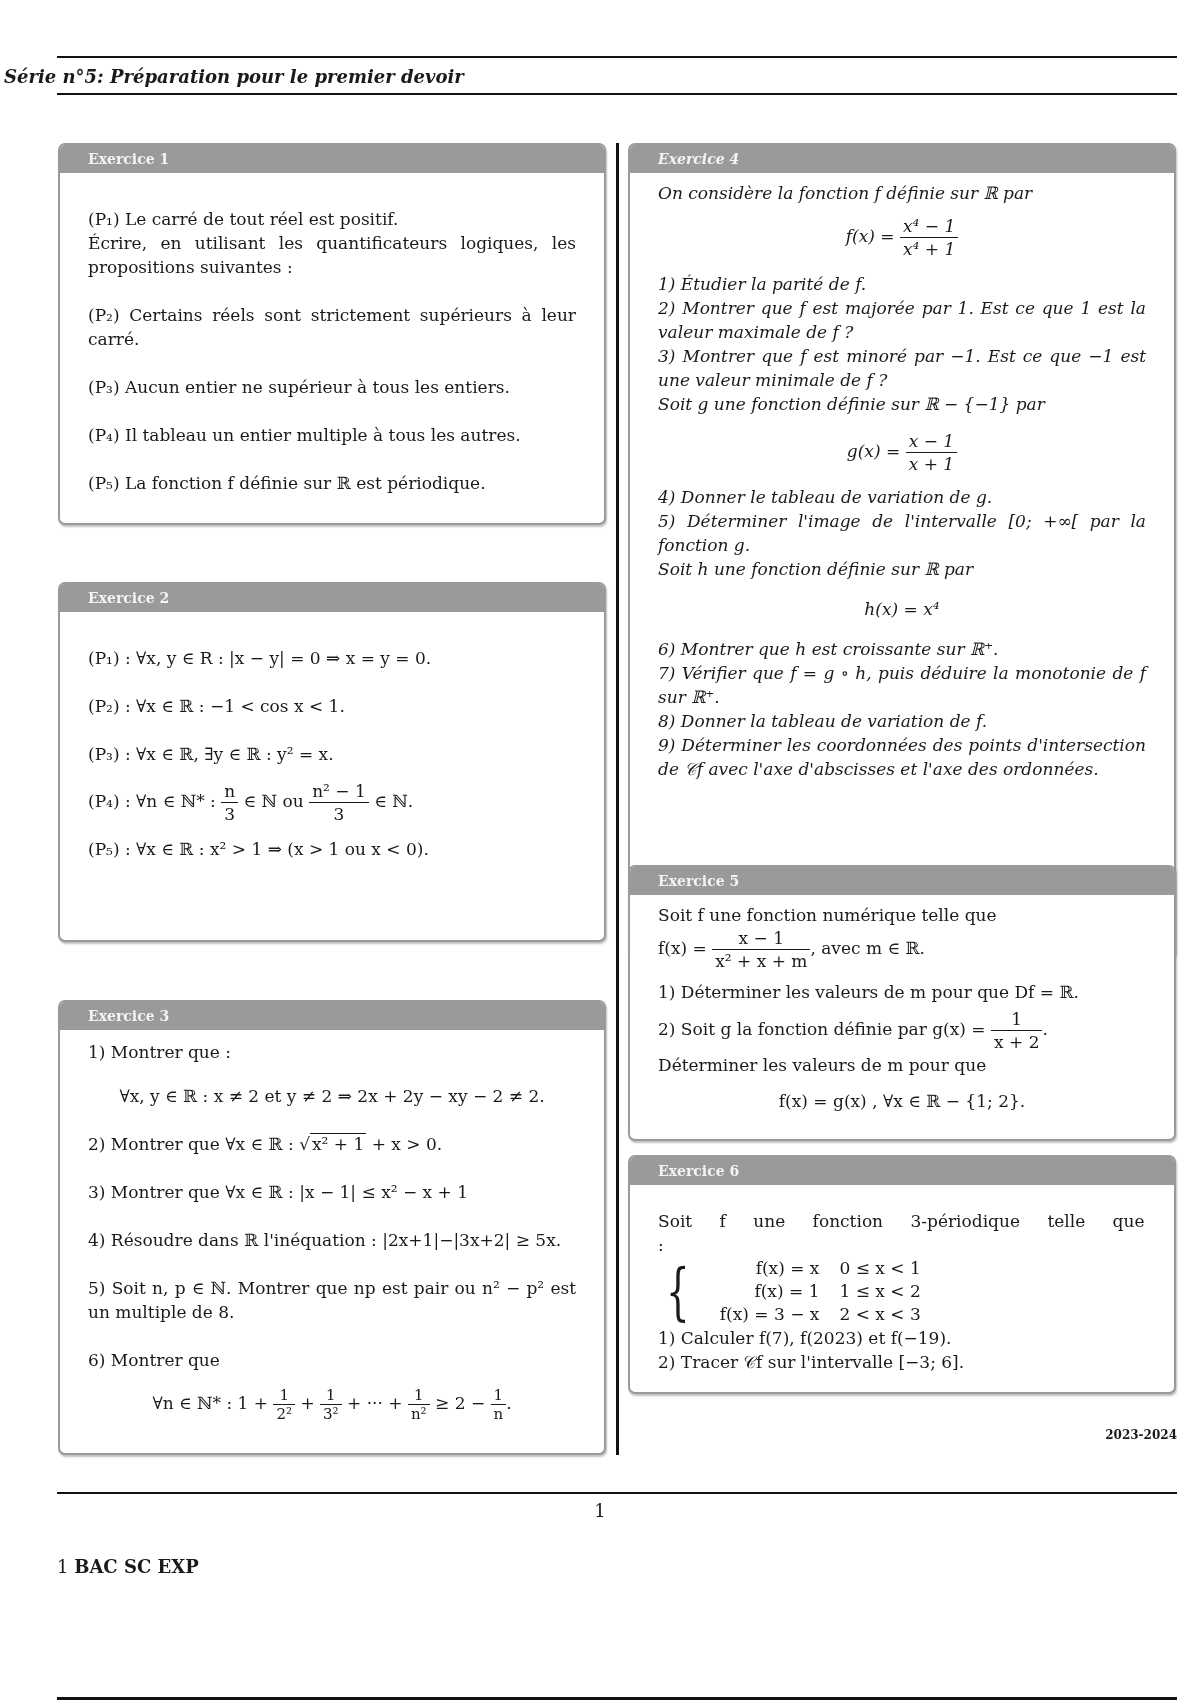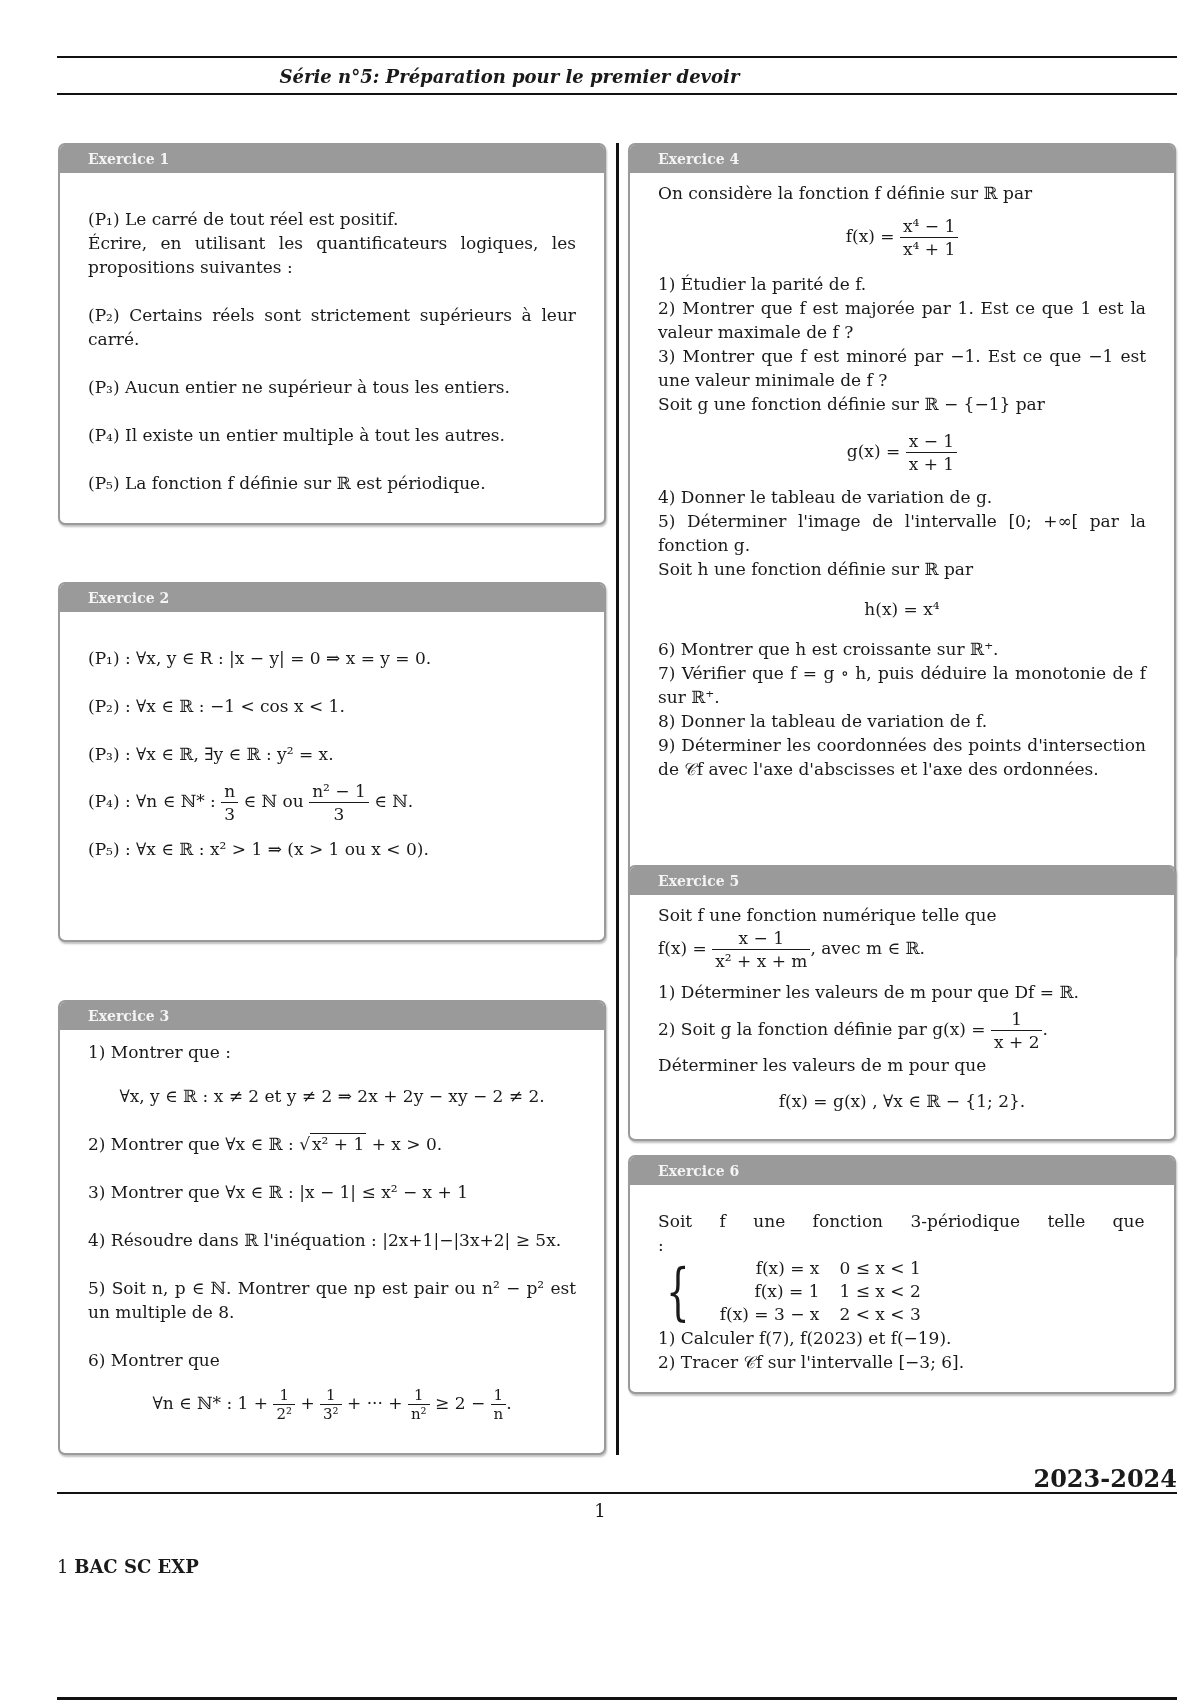--- a/index.html
+++ b/index.html
@@ -3,21 +3,21 @@
   <meta charset="utf-8">
   <style>
     html, body { margin: 0; padding: 0; background: #fff; }
     body {
       width: 1200px; height: 1700px; position: relative; overflow: hidden;
       font-family: "DejaVu Serif", "Liberation Serif", serif;
       color: #1a1a1a; font-size: 17px;
     }
     .rule { position: absolute; left: 57px; width: 1120px; background: #111; }
     .title {
-      position: absolute; left: 16px; width: 987px; top: 66px; text-align: center;
+      position: absolute; left: 4px; width: 987px; top: 66px; text-align: left;
       font-style: italic; font-weight: bold; font-size: 18px;
     }
     .col-divider { position: absolute; left: 616px; top: 143px; width: 3px; height: 1312px; background: #111; }
 
     .ex {
       position: absolute; border: 2px solid #9a9a9a; border-radius: 7px;
       box-shadow: 1px 2px 2px rgba(0,0,0,0.25); background: #fff; box-sizing: border-box;
     }
     .ex-head {
       background: #9a9a9a; color: #f4f4f4; font-weight: bold; font-size: 14px;
@@ -35,39 +35,39 @@
     .sqrt { border-top: 1.5px solid #1a1a1a; padding: 0 2px; }
     .brace-sys { display: flex; align-items: center; }
     .brace { font-size: 62px; line-height: 62px; font-weight: 100; transform: scaleX(0.6); margin-right: 4px; }
     .sys-rows { line-height: 23px; }
     .sys-row { display: flex; }
     .sys-row .l { width: 118px; text-align: right; padding-right: 20px; }
 
     .footer-left { position: absolute; left: 57px; top: 1556px; font-size: 18px; }
     .footer-left b { font-weight: bold; }
     .footer-center { position: absolute; left: 0; width: 1200px; text-align: center; top: 1500px; font-size: 18px; }
-    .footer-right { position: absolute; right: 23px; top: 1464px; font-size: 24px; font-weight: bold; }
+    .footer-right { position: absolute; right: 23px; top: 1428px; font-size: 12px; font-weight: bold; }
   </style>
 </head>
 <body>
 
 <div class="rule" style="top:56px;height:2px;"></div>
 <div class="title">Série n°5: Préparation pour le premier devoir</div>
 <div class="rule" style="top:93px;height:2px;"></div>
 
 <div class="col-divider"></div>
 
 <div class="ex" style="left:58px;top:143px;width:548px;height:382px;">
   <div class="ex-head">Exercice 1</div>
   <div class="ex-body">
     <p class="p gap just"><span>(P₁)</span> <span>Le carré de tout réel est positif.</span></p>
     <p class="p just">Écrire, en utilisant les quantificateurs logiques, les propositions suivantes :</p>
     <p class="p gap just"><span>(P₂)</span> <span>Certains réels sont strictement supérieurs à leur carré.</span></p>
     <p class="p gap"><span>(P₃)</span> <span>Aucun entier ne supérieur à tous les entiers.</span></p>
-    <p class="p gap"><span>(P₄)</span> <span>Il existe un entier multiple à tout les autres.</span></p>
+    <p class="p gap"><span>(P₄)</span> <span>Il tableau un entier multiple à tous les autres.</span></p>
     <p class="p gap"><span>(P₅)</span> <span>La fonction f définie sur ℝ est périodique.</span></p>
   </div>
 </div>
 
 <div class="ex" style="left:58px;top:582px;width:548px;height:360px;">
   <div class="ex-head">Exercice 2</div>
   <div class="ex-body">
     <p class="p gap"><span>(P₁)</span><span> : ∀x, y ∈ R : |x − y| = 0 ⇒ x = y = 0.</span></p>
     <p class="p gap"><span>(P₂)</span><span> : ∀x ∈ ℝ : −1 &lt; cos x &lt; 1.</span></p>
     <p class="p gap"><span>(P₃)</span><span> : ∀x ∈ ℝ, ∃y ∈ ℝ : y² = x.</span></p>
@@ -98,21 +98,21 @@
       +
       <span class="frac small-frac"><span class="num">1</span><span>3²</span></span>
       <span> + ··· + </span>
       <span class="frac small-frac"><span class="num">1</span><span>n²</span></span>
       <span> ≥ 2 − </span>
       <span class="frac small-frac"><span class="num">1</span><span>n</span></span><span>.</span>
     </p>
   </div>
 </div>
 
-<div class="ex" style="left:628px;top:143px;width:548px;height:816px;">
+<div class="ex" style="left:628px;top:143px;width:548px;height:816px;font-style:italic;">
   <div class="ex-head">Exercice 4</div>
   <div class="ex-body" style="padding-top:8px;">
     <p class="p">On considère la fonction f définie sur ℝ par</p>
     <p class="p center" style="margin-top:10px;">
       <span>f(x) = </span>
       <span class="frac"><span class="num">x⁴ − 1</span><span>x⁴ + 1</span></span>
     </p>
     <div style="margin-top:12px;">
       <p class="p just">1) Étudier la parité de f.</p>
       <p class="p just">2) Montrer que f est majorée par 1. Est ce que 1 est la valeur maximale de f ?</p>

